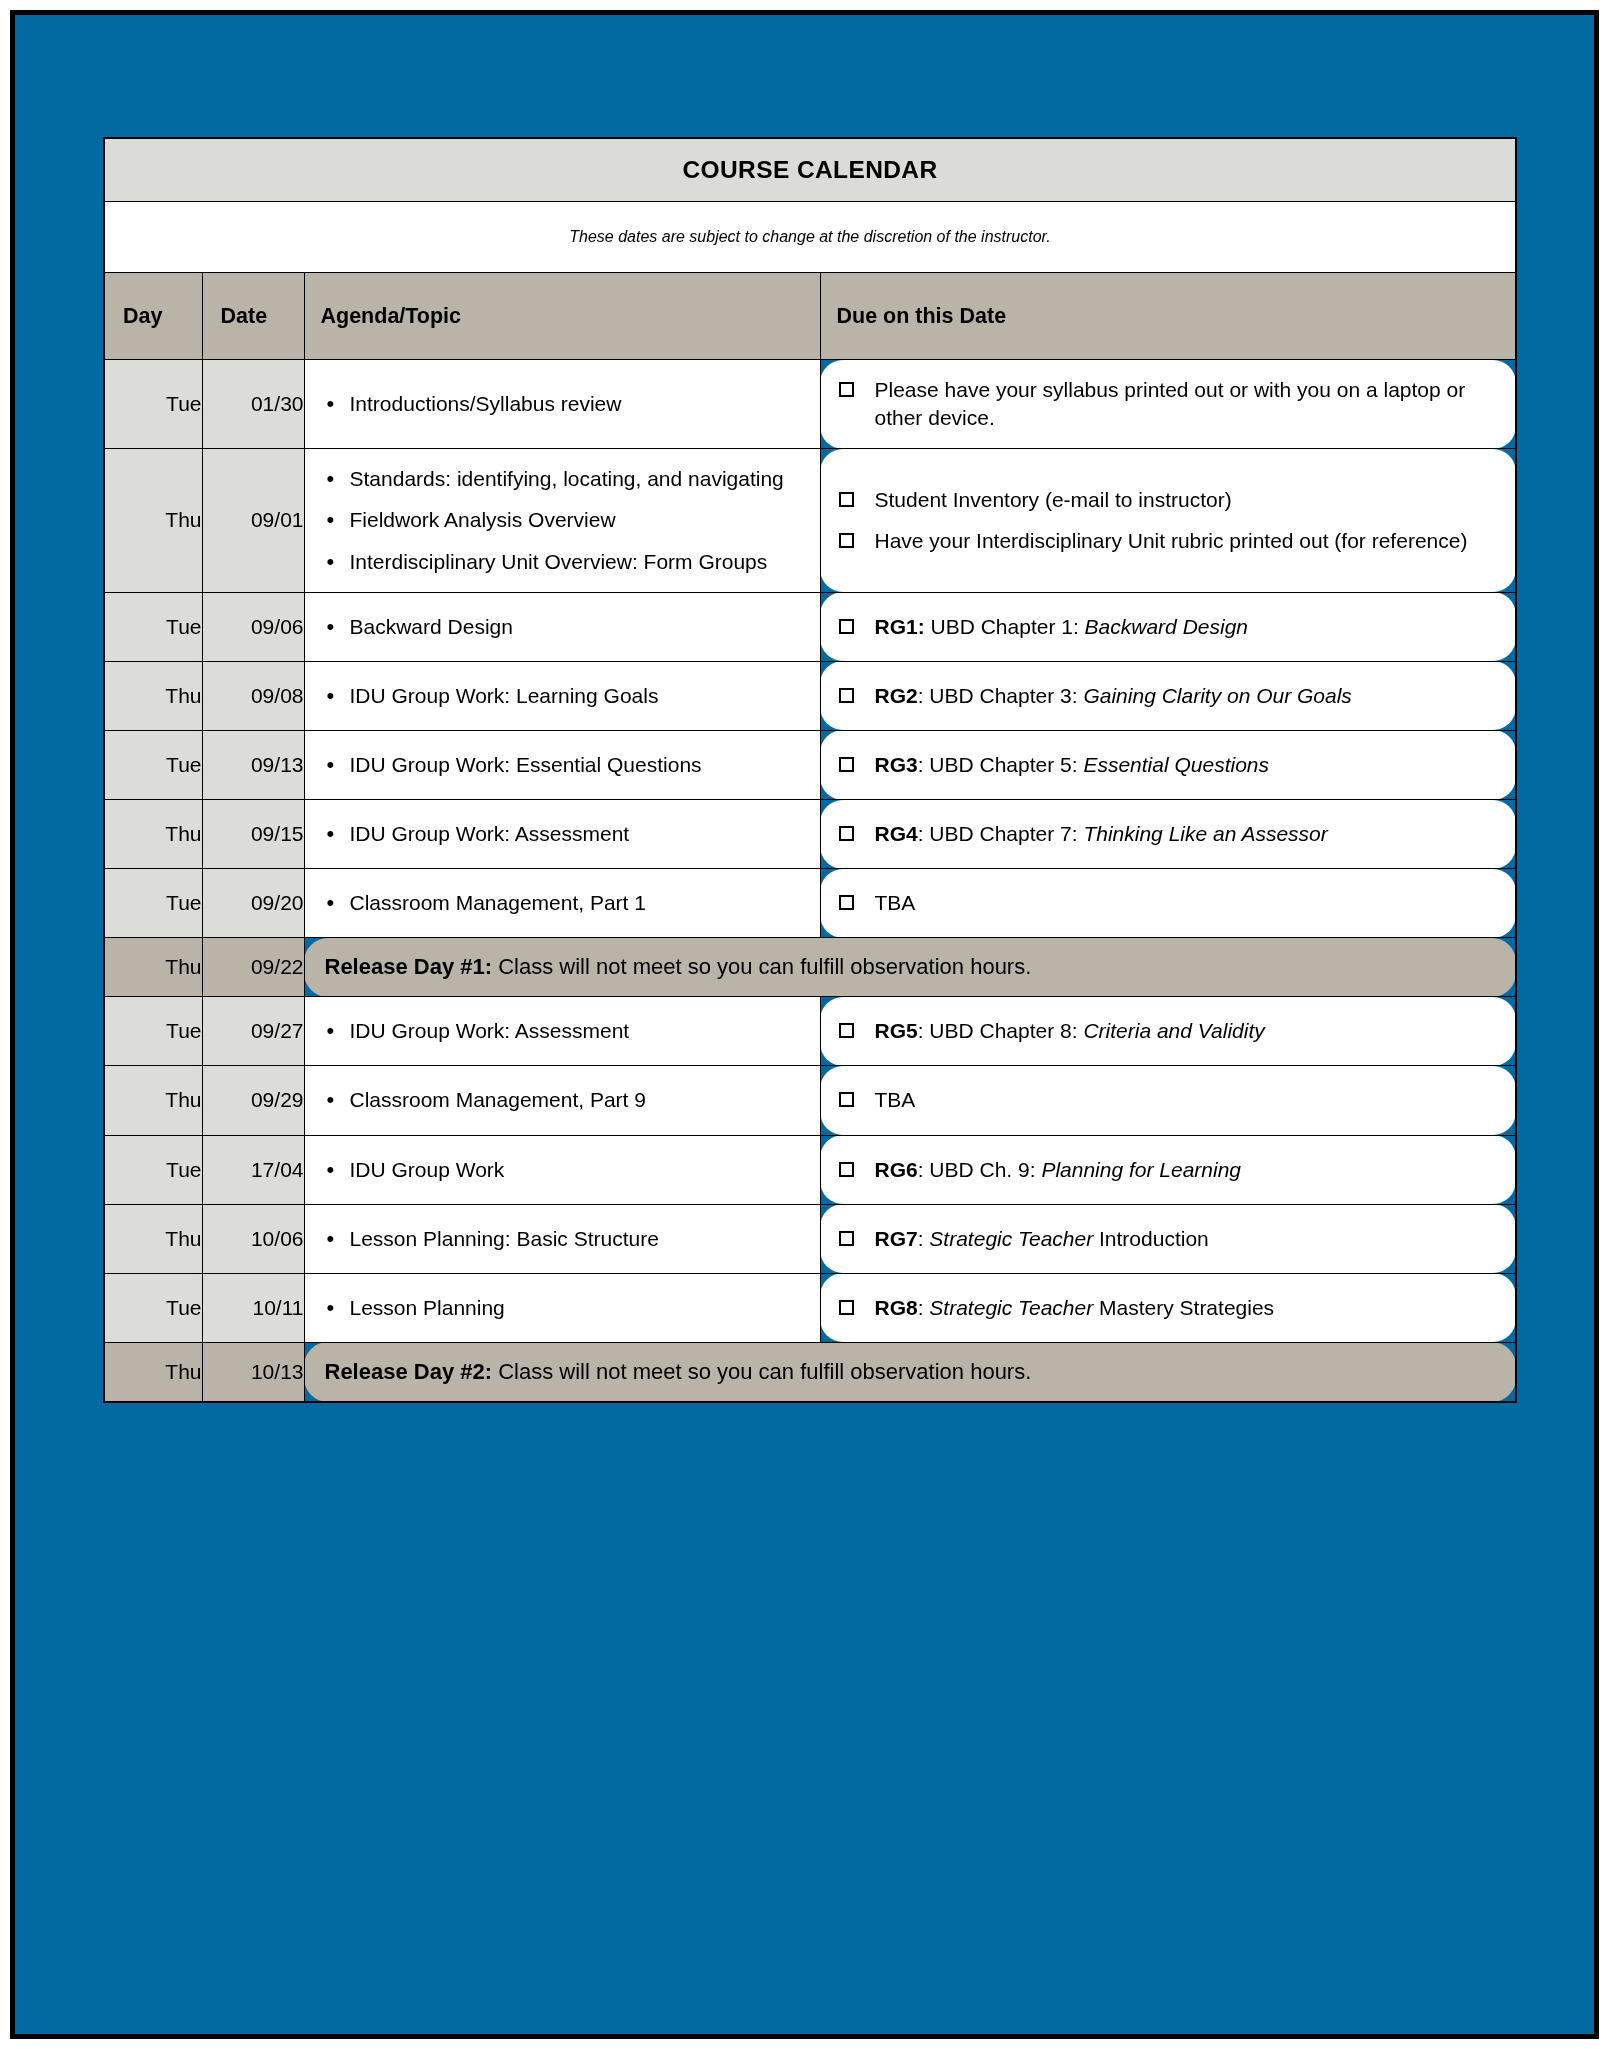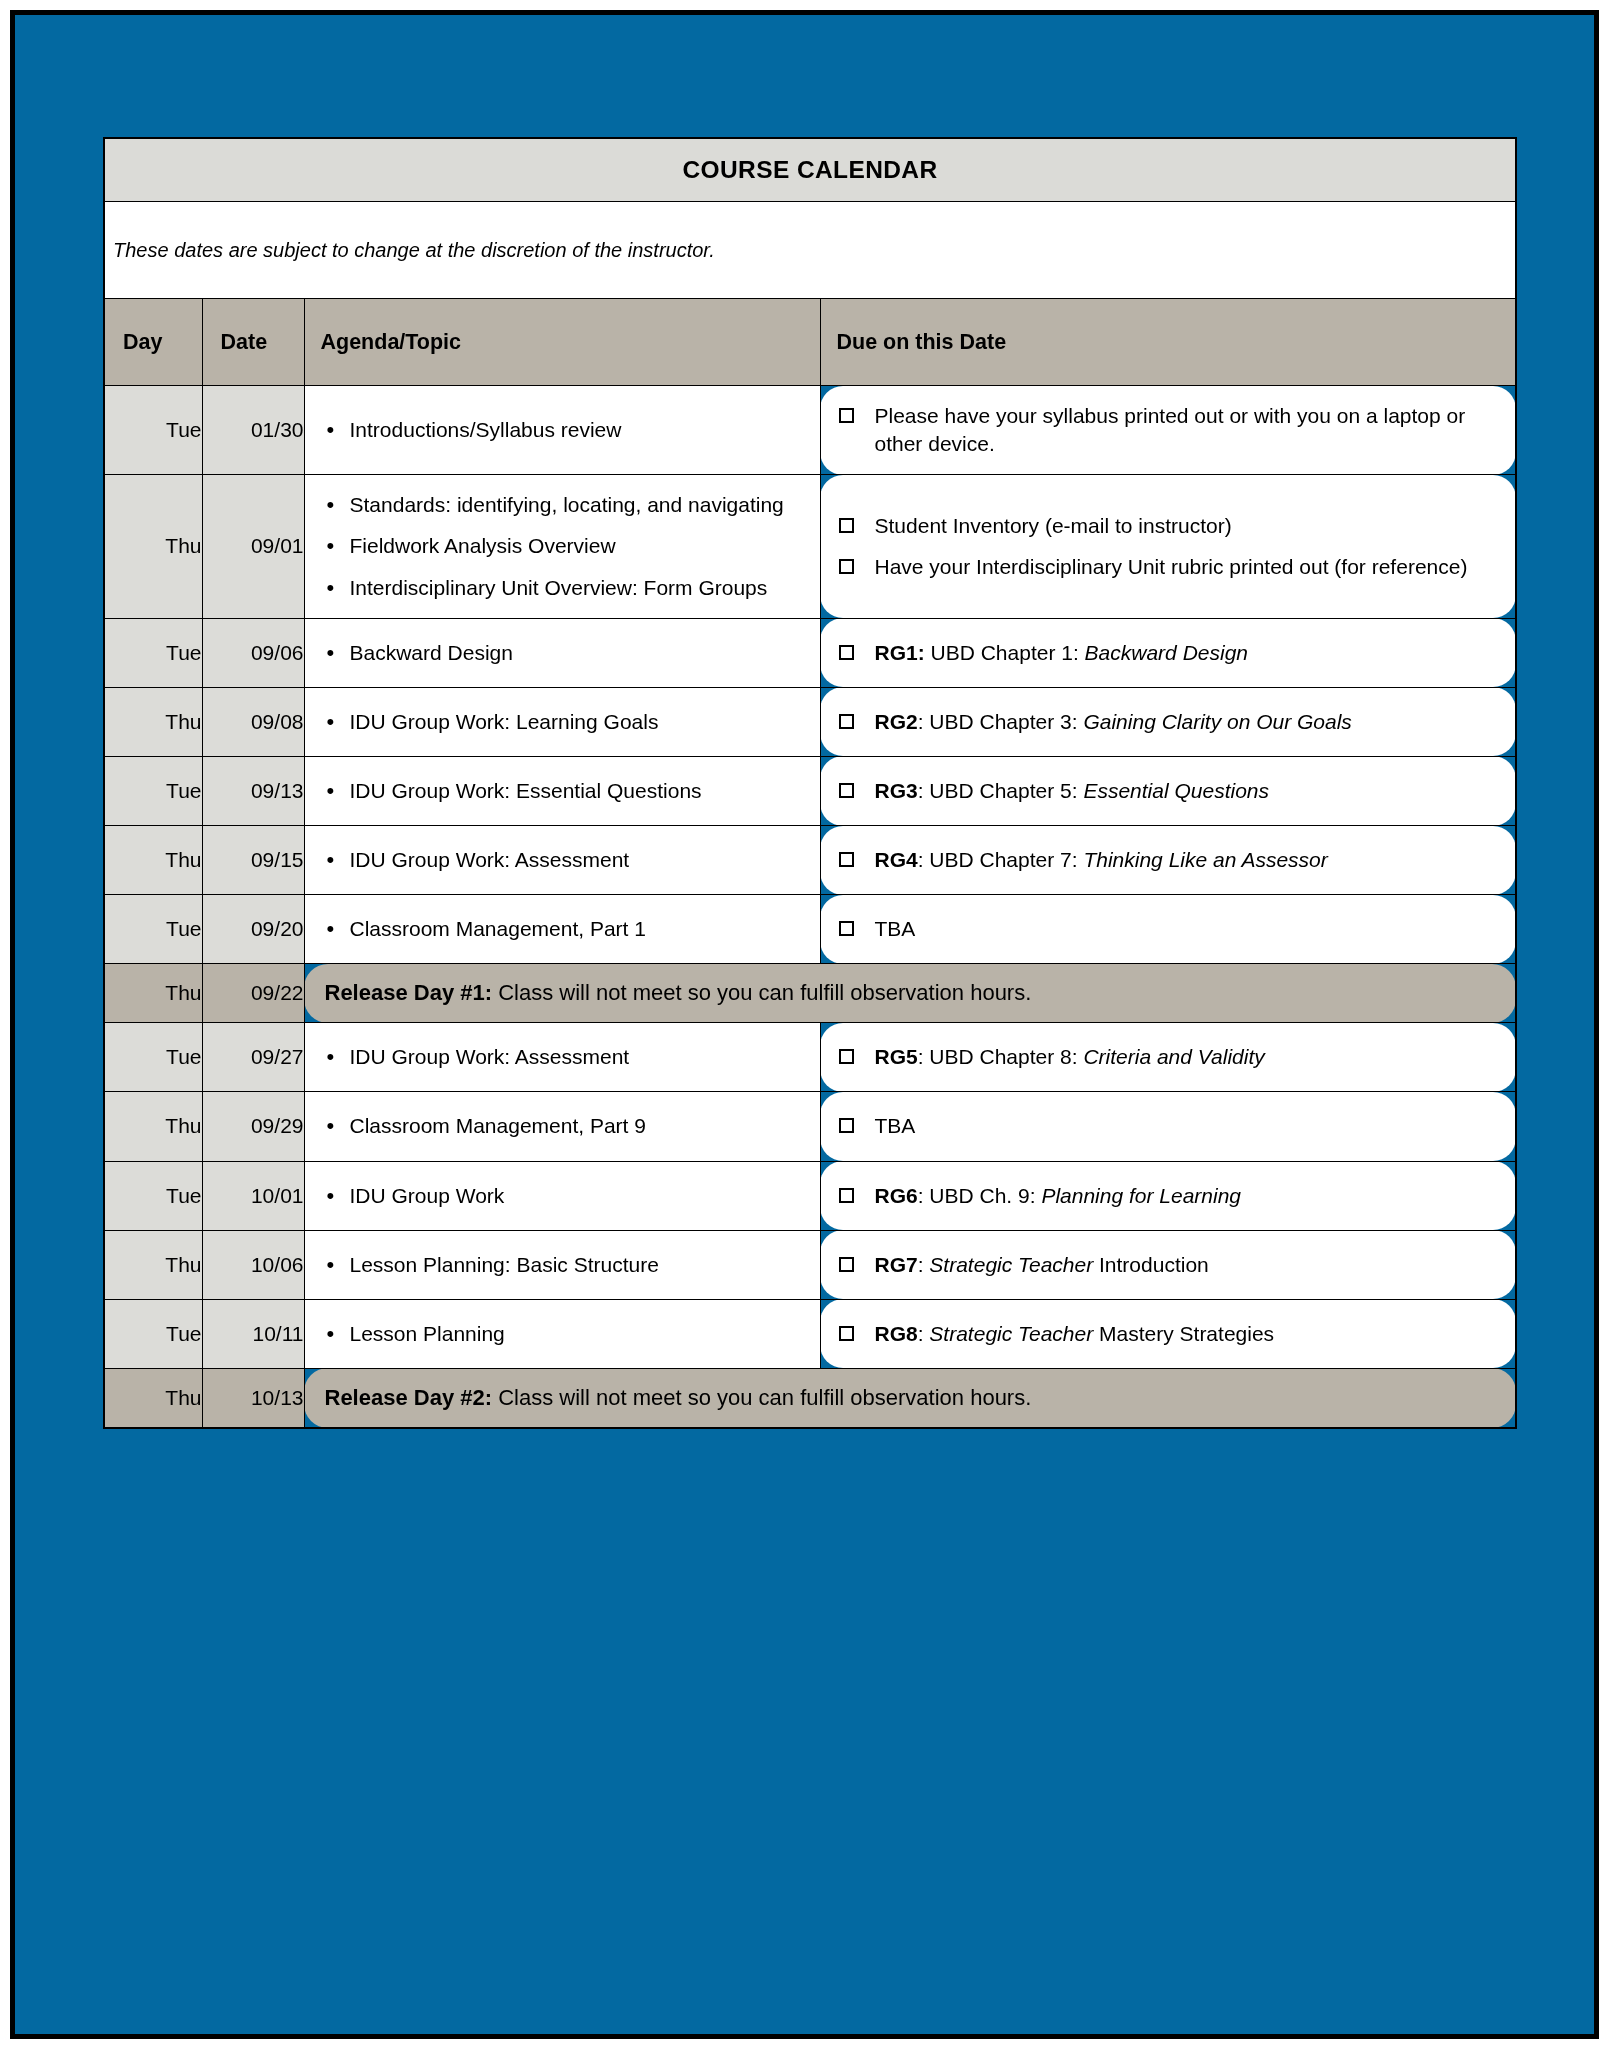--- a/index.html
+++ b/index.html
@@ -60,24 +60,25 @@
     font-weight: bold;
     font-size: 24.5px;
     letter-spacing: 0.4px;
     height: 62px;
     padding: 0 8px !important;
   }
 
   
   .disclaimer-cell {
     background: #ffffff;
+    text-align: center;
     font-style: italic;
-    font-size: 20px;
+    font-size: 16px;
     height: 62px;
-    padding: 17px 8px !important;
+    padding: 4px 8px !important;
   }
 
   
   .hdr {
     background: #b9b3a8;
     font-weight: bold;
     font-size: 21.5px;
     height: 86px;
     padding-left: 16px !important;
     padding-right: 8px !important;
@@ -317,21 +318,21 @@
               </ul>
             </td>
             <td class="duecell">
               <ul class="checks">
                 <li><span>TBA</span></li>
               </ul>
             </td>
           </tr>
           <tr class="row-tight">
             <td class="daycell">Tue</td>
-            <td class="datecell">10/01</td>
+            <td class="datecell">17/04</td>
             <td class="topiccell">
               <ul class="bullets">
                 <li>IDU Group Work</li>
               </ul>
             </td>
             <td class="duecell">
               <ul class="checks">
                 <li><strong class="bd">RG6</strong><span>: UBD Ch. 9: </span><em class="ital">Planning for Learning</em></li>
               </ul>
             </td>

